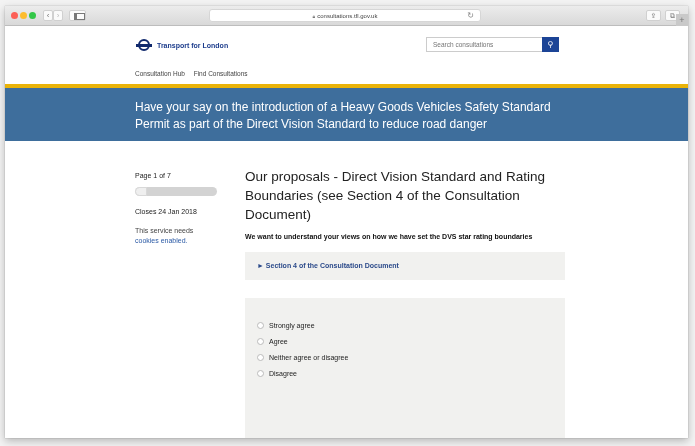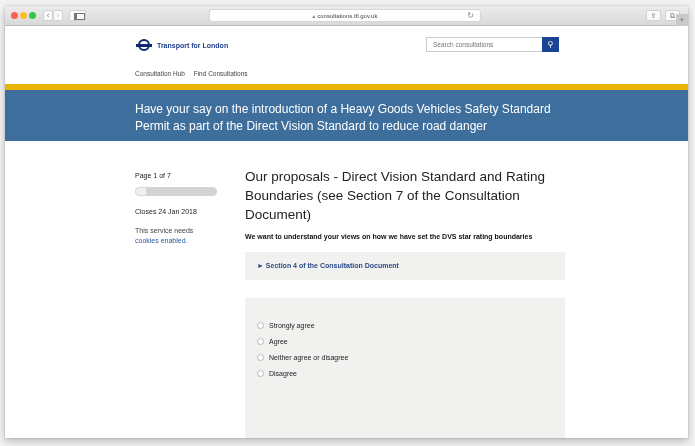--- a/index.html
+++ b/index.html
@@ -68,21 +68,21 @@
     font-size: 6.5px; padding-left: 6px; color: #777; font-family: "Liberation Sans", sans-serif;
     background: #fff; outline: none;
   }
   .search-btn { width: 17px; height: 15px; background: #1c4496; color: #fff; font-size: 8px; text-align: center; line-height: 15px; }
 
   .subnav { position: absolute; left: 130px; top: 43px; font-size: 6.5px; color: #444; }
   .subnav span { margin-right: 7px; }
 
   .banner {
     position: absolute; top: 57px; left: 0; right: 0; height: 57px;
-    background: #3e6e9c; border-top: 6px solid #eab308;
+    background: #3e6e9c; border-top: 4px solid #eab308;
   }
   .banner-title {
     position: absolute; left: 130px; top: 11px; width: 440px;
     font-size: 12px; line-height: 17px; color: #fff;
   }
 
   .left-col { position: absolute; left: 130px; top: 145px; width: 90px; }
   .page-count { font-size: 7px; color: #222; }
   .progress { margin-top: 8px; width: 82px; height: 9px; border-radius: 5px; background: #d3d3d3; position: relative; overflow: hidden; }
   .progress-fill { position: absolute; left: 0; top: 0; height: 9px; width: 12px; background: #efefef; border: 1px solid #d8d8d8; border-radius: 5px 0 0 5px; }
@@ -154,21 +154,21 @@
         <div class="progress-fill"></div>
       </div>
       <div class="closes">Closes 24 Jan 2018</div>
       <div class="cookie">
         <span>This service needs</span><br>
         <a>cookies enabled.</a>
       </div>
     </div>
 
     <div class="main">
-      <div class="main-title">Our proposals - Direct Vision Standard and Rating Boundaries (see Section 7 of the Consultation Document)</div>
+      <div class="main-title">Our proposals - Direct Vision Standard and Rating Boundaries (see Section 4 of the Consultation Document)</div>
       <div class="intro">We want to understand your views on how we have set the DVS star rating boundaries</div>
       <div class="section-link">► Section 4 of the Consultation Document</div>
       <div class="question-box">
         <div class="options">
           <label class="option">
               <span class="radio"></span>
               <span>Strongly agree</span>
             </label>
           <label class="option">
               <span class="radio"></span>

